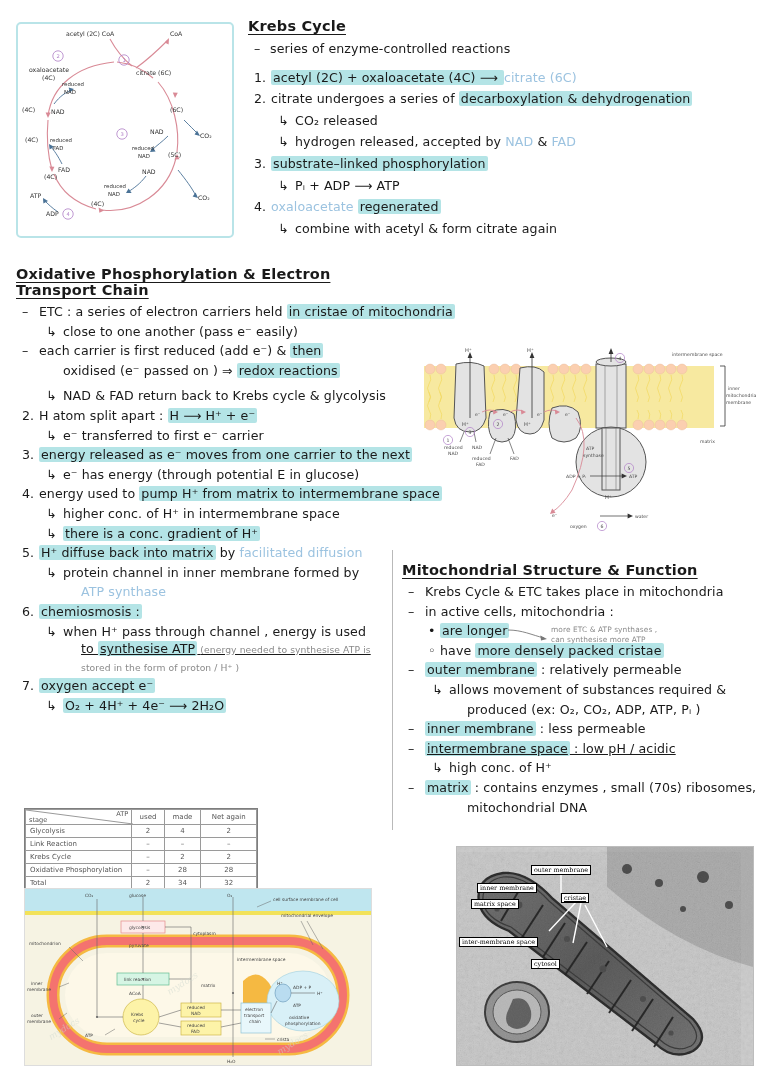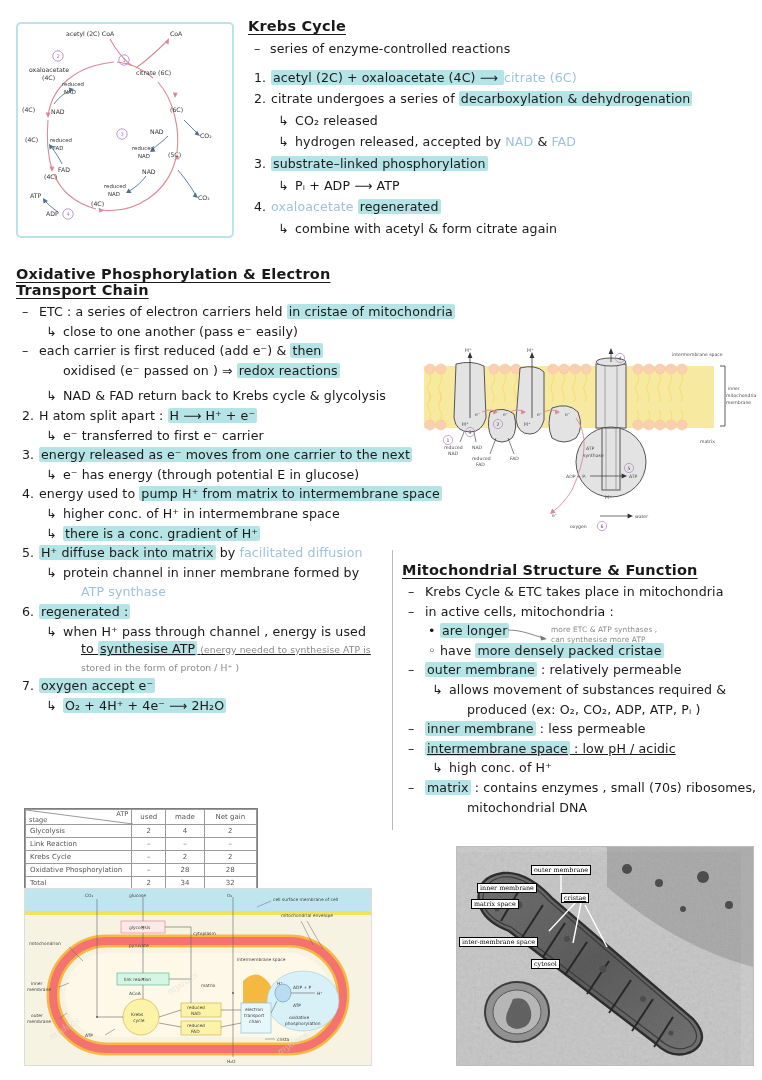--- a/index.html
+++ b/index.html
@@ -184,21 +184,21 @@
         <div class="hw ln" style="padding-left: 6px; margin-top: 7px;"><span style="display: inline-block; width: 17px;">2.</span><span><span>H atom split apart : </span><span class="hl">H ⟶ H⁺ + e⁻</span></span></div>
         <div class="hw ln" style="padding-left: 30px; margin-top: 7px;"><span style="display: inline-block; width: 17px;">↳</span><span><span>e⁻ transferred to first e⁻ carrier</span></span></div>
         <div class="hw ln" style="padding-left: 6px; margin-top: 7px;"><span style="display: inline-block; width: 17px;">3.</span><span><span class="hl">energy released as e⁻ moves from one carrier to the next</span></span></div>
         <div class="hw ln" style="padding-left: 30px; margin-top: 7px;"><span style="display: inline-block; width: 17px;">↳</span><span><span>e⁻ has energy (through potential E in glucose)</span></span></div>
         <div class="hw ln" style="padding-left: 6px; margin-top: 7px;"><span style="display: inline-block; width: 17px;">4.</span><span><span>energy used to </span><span class="hl">pump H⁺ from matrix to intermembrane space</span></span></div>
         <div class="hw ln" style="padding-left: 30px; margin-top: 7px;"><span style="display: inline-block; width: 17px;">↳</span><span><span>higher conc. of H⁺ in intermembrane space</span></span></div>
         <div class="hw ln" style="padding-left: 30px; margin-top: 7px;"><span style="display: inline-block; width: 17px;">↳</span><span><span class="hl">there is a conc. gradient of H⁺</span></span></div>
         <div class="hw ln" style="padding-left: 6px; margin-top: 7px;"><span style="display: inline-block; width: 17px;">5.</span><span><span class="hl">H⁺ diffuse back into matrix</span><span> by </span><span class="blue">facilitated diffusion</span></span></div>
         <div class="hw ln" style="padding-left: 30px; margin-top: 7px;"><span style="display: inline-block; width: 17px;">↳</span><span><span>protein channel in inner membrane formed by</span></span></div>
         <div class="hw ln" style="padding-left: 48px; margin-top: 7px;"><span style="display: inline-block; width: 17px;"></span><span><span class="blue">ATP synthase</span></span></div>
-        <div class="hw ln" style="padding-left: 6px; margin-top: 7px;"><span style="display: inline-block; width: 17px;">6.</span><span><span class="hl">regenerated :</span></span></div>
+        <div class="hw ln" style="padding-left: 6px; margin-top: 7px;"><span style="display: inline-block; width: 17px;">6.</span><span><span class="hl">chemiosmosis :</span></span></div>
         <div class="hw ln" style="padding-left: 30px; margin-top: 7px;"><span style="display: inline-block; width: 17px;">↳</span><span><span>when H⁺ pass through channel , energy is used</span></span></div>
         <div class="hw ln" style="padding-left: 48px; margin-top: 5px; text-decoration: underline;"><span style="display: inline-block; width: 17px;"></span><span><span>to </span><span class="hl">synthesise ATP</span><span style="font-size: 9.2px; color: rgb(138, 138, 138);"> </span><span style="font-size: 9.2px; color: rgb(138, 138, 138);">(energy needed to synthesise ATP is</span></span></div>
         <div class="hw ln" style="padding-left: 48px; margin-top: 5px;"><span style="display: inline-block; width: 17px;"></span><span><span style="font-size: 9.2px; color: rgb(138, 138, 138);">stored in the form of proton / H⁺ )</span></span></div>
         <div class="hw ln" style="padding-left: 6px; margin-top: 7px;"><span style="display: inline-block; width: 17px;">7.</span><span><span class="hl">oxygen accept e⁻</span></span></div>
         <div class="hw ln" style="padding-left: 30px; margin-top: 7px;"><span style="display: inline-block; width: 17px;">↳</span><span><span class="hl">O₂ + 4H⁺ + 4e⁻ ⟶ 2H₂O</span></span></div>
       </div>
   </div>
 
   <div class="abs" id="etc-diagram">
     <svg width="336" height="192" viewBox="0 0 336 192">
@@ -390,21 +390,21 @@
             <div class="corner">
               <svg class="slash" width="107" height="14" viewBox="0 0 107 14" preserveAspectRatio="none">
                 <line x1="0" y1="0" x2="107" y2="14" stroke="#9a9a9a" stroke-width="1"></line>
               </svg>
               <span class="cl">stage</span>
               <span class="cr">ATP</span>
             </div>
           </th>
           <th>used</th>
           <th>made</th>
-          <th>Net gain</th>
+          <th>Net again</th>
         </tr>
       </thead>
       <tbody id="atp-body">
           <tr>
             <td class="stage">Glycolysis</td>
             <td>2</td>
             <td>4</td>
             <td>2</td>
           </tr>
           <tr>

